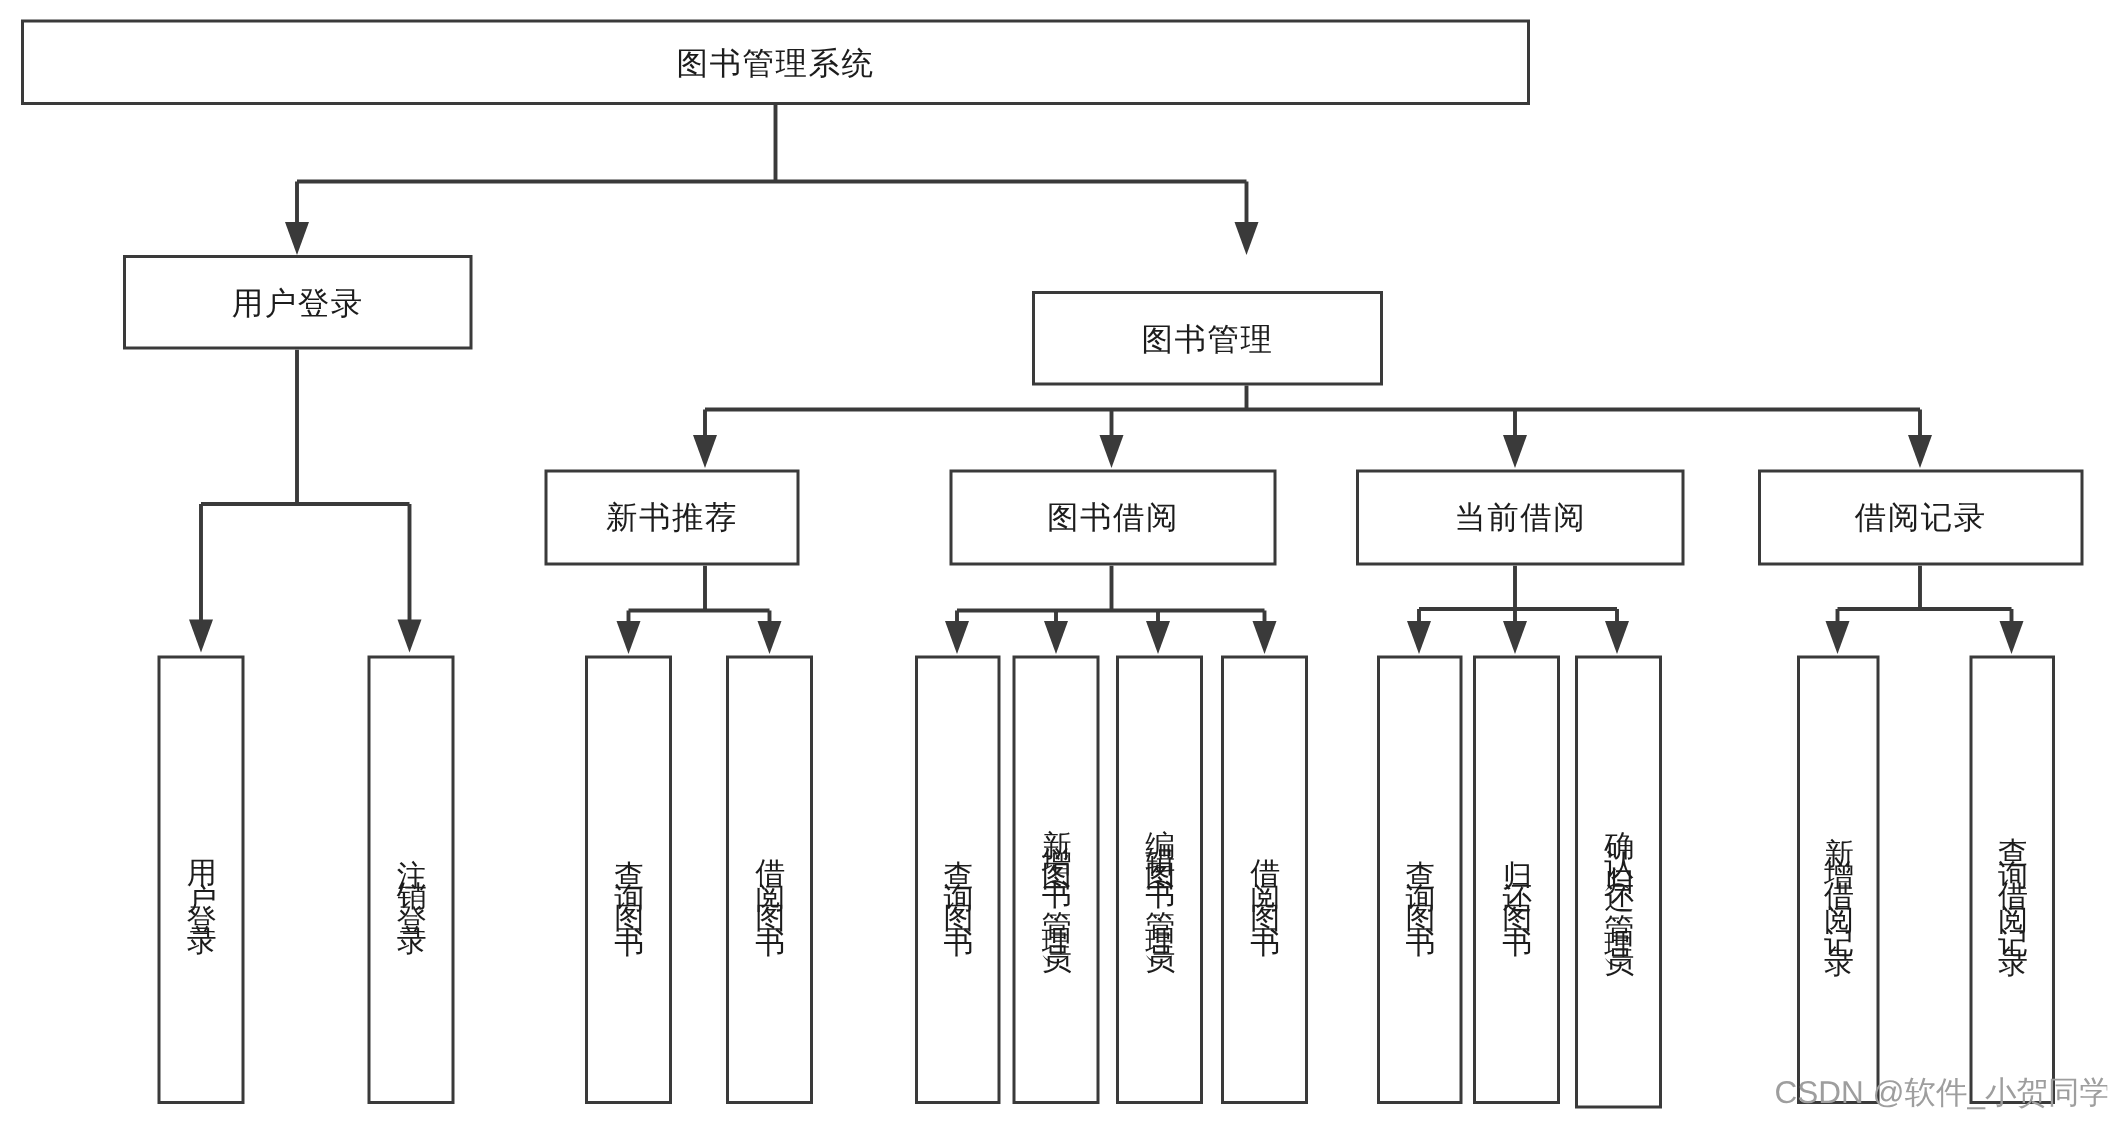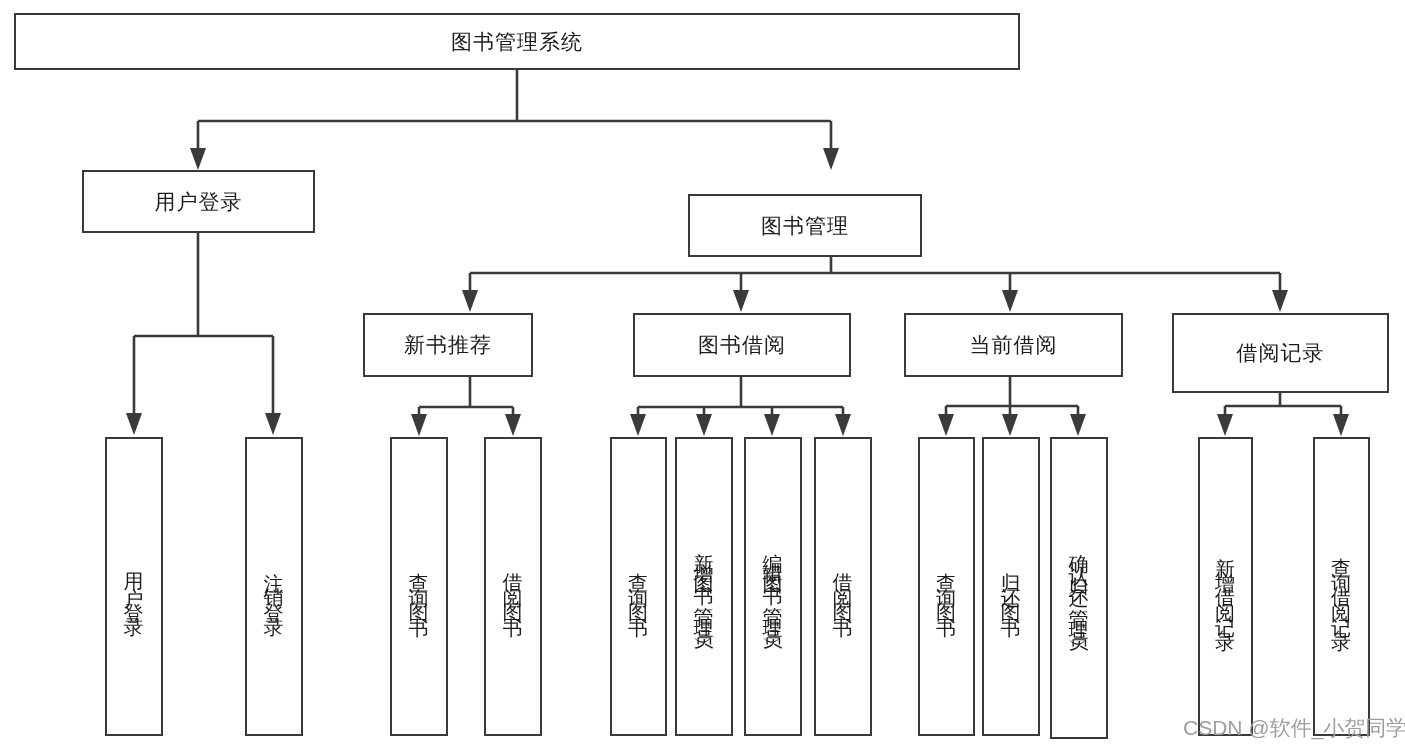--- a/index.html
+++ b/index.html
@@ -134,21 +134,21 @@
 
   <div class="node" style="left:363px; top:313px; width:170px; height:64px;">
     <span class="hlabel">新书推荐</span>
   </div>
   <div class="node" style="left:904px; top:313px; width:219px; height:64px;">
     <span class="hlabel">当前借阅</span>
   </div>
   <div class="node" style="left:633px; top:313px; width:218px; height:64px;">
     <span class="hlabel">图书借阅</span>
   </div>
-  <div class="node" style="left:1172px; top:313px; width:217px; height:80px;">
+  <div class="node" style="left:1172px; top:313px; width:217px; height:64px;">
     <span class="hlabel">借阅记录</span>
   </div>
 
   <div class="node" style="left:105px; top:437px; width:58px; height:299px;">
     <span class="vtext vs">用户登录</span>
   </div>
   <div class="node" style="left:245px; top:437px; width:58px; height:299px;">
     <span class="vtext vs">注销登录</span>
   </div>
 

